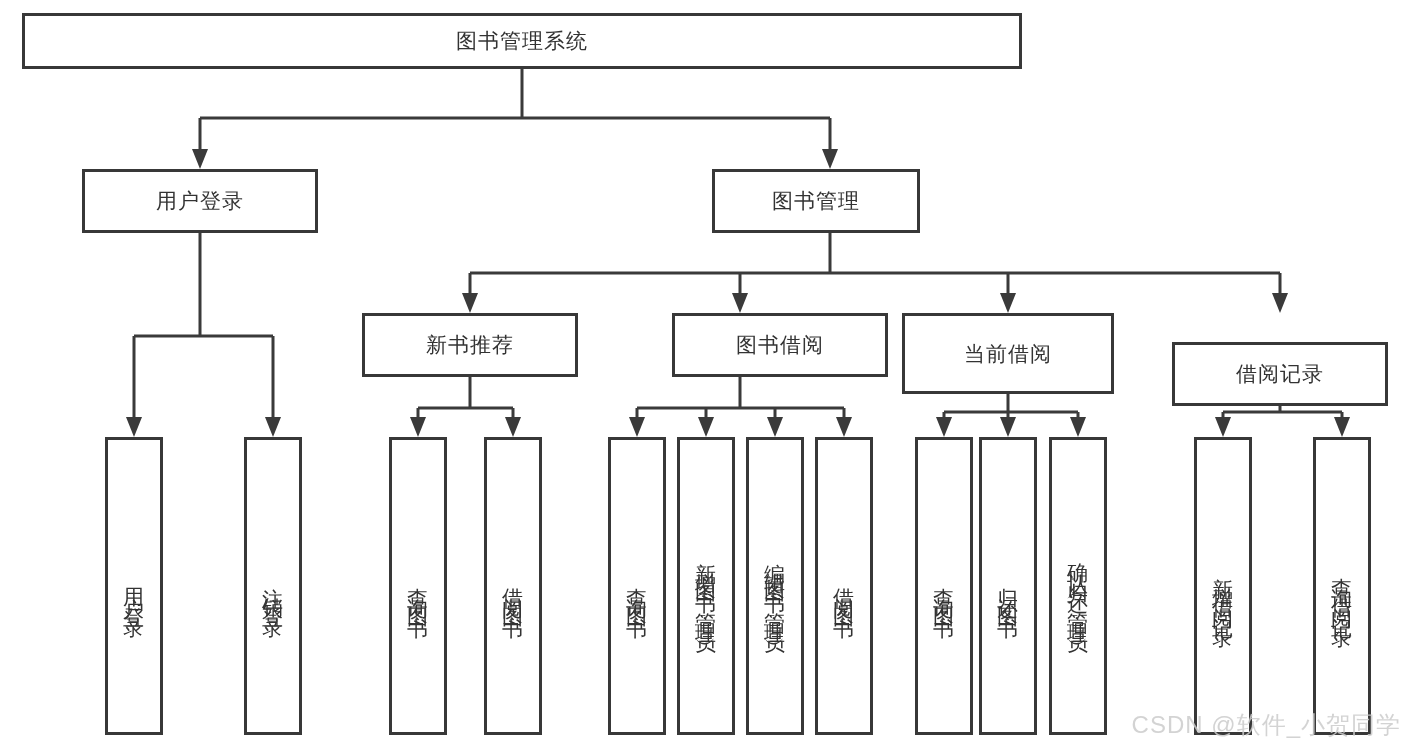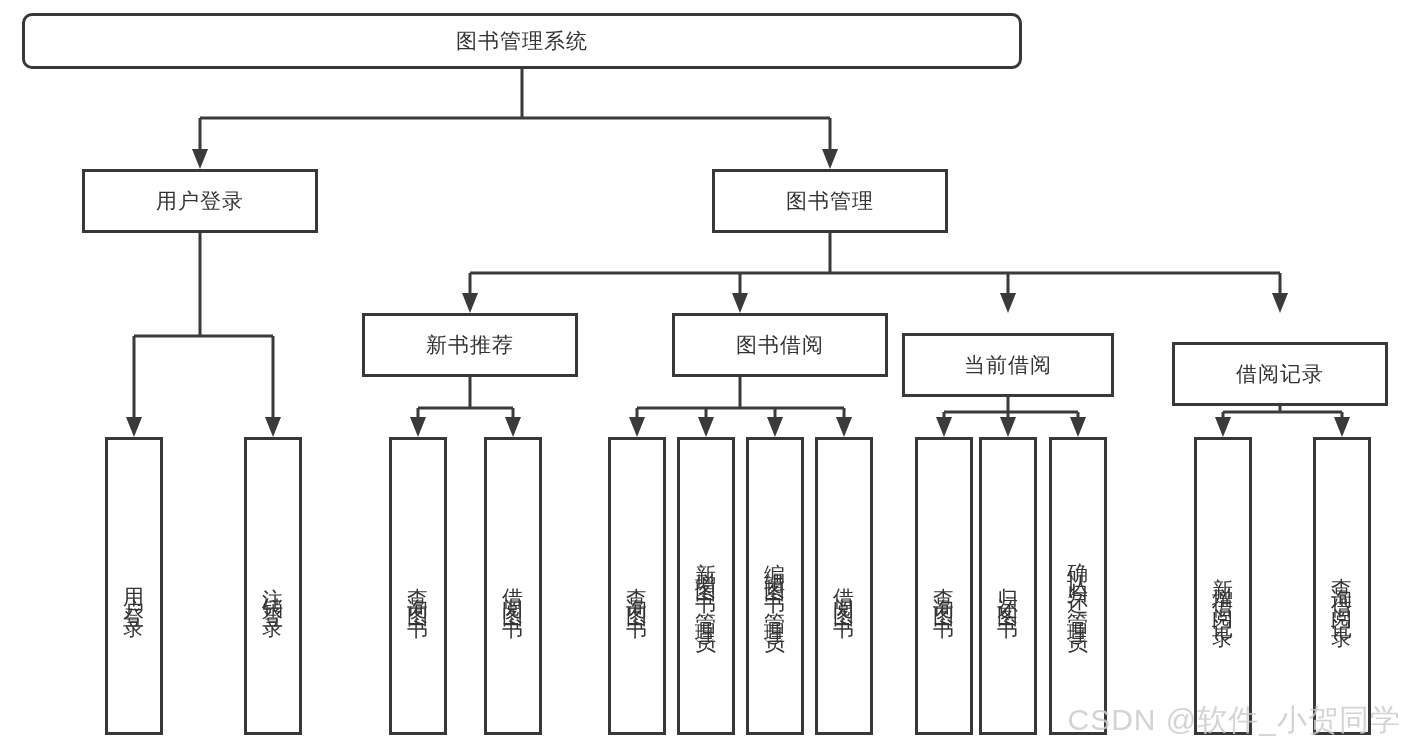--- a/index.html
+++ b/index.html
@@ -34,21 +34,21 @@
     writing-mode: vertical-rl;
     text-orientation: mixed;
     letter-spacing: 10px;
     line-height: 1;
     padding-top: 10px;
   }
   .watermark {
     position: absolute;
     right: 4px;
     bottom: 6px;
-    font-size: 30px;
+    font-size: 24px;
     color: #cccccc;
     opacity: 0.85;
     z-index: 5;
     letter-spacing: 1px;
     white-space: nowrap;
   }
 </style>
 </head>
 <body>
 
@@ -80,28 +80,28 @@
       <polygon points="767,417 783,417 775,437"></polygon>
       <polygon points="836,417 852,417 844,437"></polygon>
       <polygon points="936,417 952,417 944,437"></polygon>
       <polygon points="1000,417 1016,417 1008,437"></polygon>
       <polygon points="1070,417 1086,417 1078,437"></polygon>
       <polygon points="1215,417 1231,417 1223,437"></polygon>
       <polygon points="1334,417 1350,417 1342,437"></polygon>
     </g>
   </svg>
 
-  <div class="box" style="left:22px; top:13px; width:1000px; height:56px;border-radius:10px;">图书管理系统</div>
+  <div class="box" style="left:22px; top:13px; width:1000px; height:56px;">图书管理系统</div>
 
   <div class="box" style="left:82px; top:169px; width:236px; height:64px;">用户登录</div>
-  <div class="box" style="left:712px; top:169px; width:236px; height:64px;">图书管理</div>
+  <div class="box" style="left:712px; top:169px; width:208px; height:64px;">图书管理</div>
 
   <div class="box" style="left:362px; top:313px; width:216px; height:64px;">新书推荐</div>
   <div class="box" style="left:632px; top:313px; width:216px; height:64px;margin-left:40px;">图书借阅</div>
-  <div class="box" style="left:902px; top:313px; width:212px; height:64px;margin-top:20px;">当前借阅</div>
+  <div class="box" style="left:902px; top:313px; width:212px; height:81px;">当前借阅</div>
   <div class="box" style="left:1172px; top:313px; width:216px; height:64px;margin-top:29px;">借阅记录</div>
 
   <div class="box vbox" style="left:105px; top:437px; width:58px; height:298px;">用户登录</div>
   <div class="box vbox" style="left:244px; top:437px; width:58px; height:298px;">注销登录</div>
 
   <div class="box vbox" style="left:389px; top:437px; width:58px; height:298px;">查询图书</div>
   <div class="box vbox" style="left:484px; top:437px; width:58px; height:298px;">借阅图书</div>
 
   <div class="box vbox" style="left:608px; top:437px; width:58px; height:298px;">查询图书</div>
   <div class="box vbox" style="left:677px; top:437px; width:58px; height:298px;">新增图书（管理员）</div>

